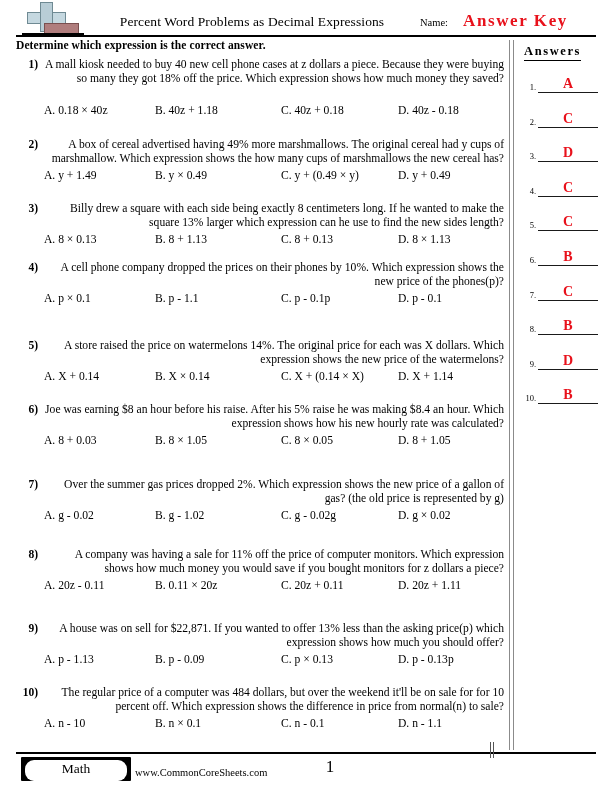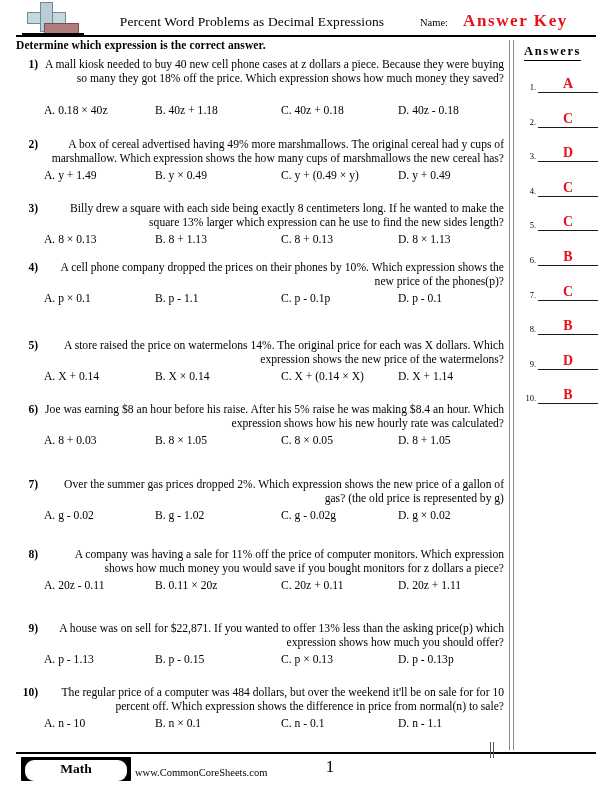--- a/index.html
+++ b/index.html
@@ -208,21 +208,21 @@
   }
   #math-pill {
     position: absolute;
     left: 4px; top: 3px;
     width: 102px; height: 21px;
     background: #ffffff;
     border-radius: 9px;
     text-align: center;
     line-height: 18px;
     font-size: 13.5px;
-    font-weight: bold;
+    font-weight: normal;
     color: #000000;
   }
   #site-url {
     position: absolute;
     left: 135px; top: 767px;
     font-size: 10.5px;
     white-space: nowrap;
   }
   #page-number {
     position: absolute;
@@ -415,21 +415,21 @@
           <div class="choice c1">B. 0.11 × 20z</div>
           <div class="choice c2">C. 20z + 0.11</div>
           <div class="choice c3">D. 20z + 1.11</div>
         </div>
       </div>
       <div class="question" style="top: 564px;">
         <div class="q-num">9)</div>
         <div class="q-text">A house was on sell for $22,871. If you wanted to offer 13% less than the asking price(p) which expression shows how much you should offer?</div>
         <div class="q-choices" style="top: 31.4px;">
           <div class="choice c0">A. p - 1.13</div>
-          <div class="choice c1">B. p - 0.15</div>
+          <div class="choice c1">B. p - 0.09</div>
           <div class="choice c2">C. p × 0.13</div>
           <div class="choice c3">D. p - 0.13p</div>
         </div>
       </div>
       <div class="question" style="top: 628px;">
         <div class="q-num">10)</div>
         <div class="q-text">The regular price of a computer was 484 dollars, but over the weekend it'll be on sale for for 10 percent off. Which expression shows the difference in price from normal(n) to sale?</div>
         <div class="q-choices" style="top: 31.4px;">
           <div class="choice c0">A. n - 10</div>
           <div class="choice c1">B. n × 0.1</div>

